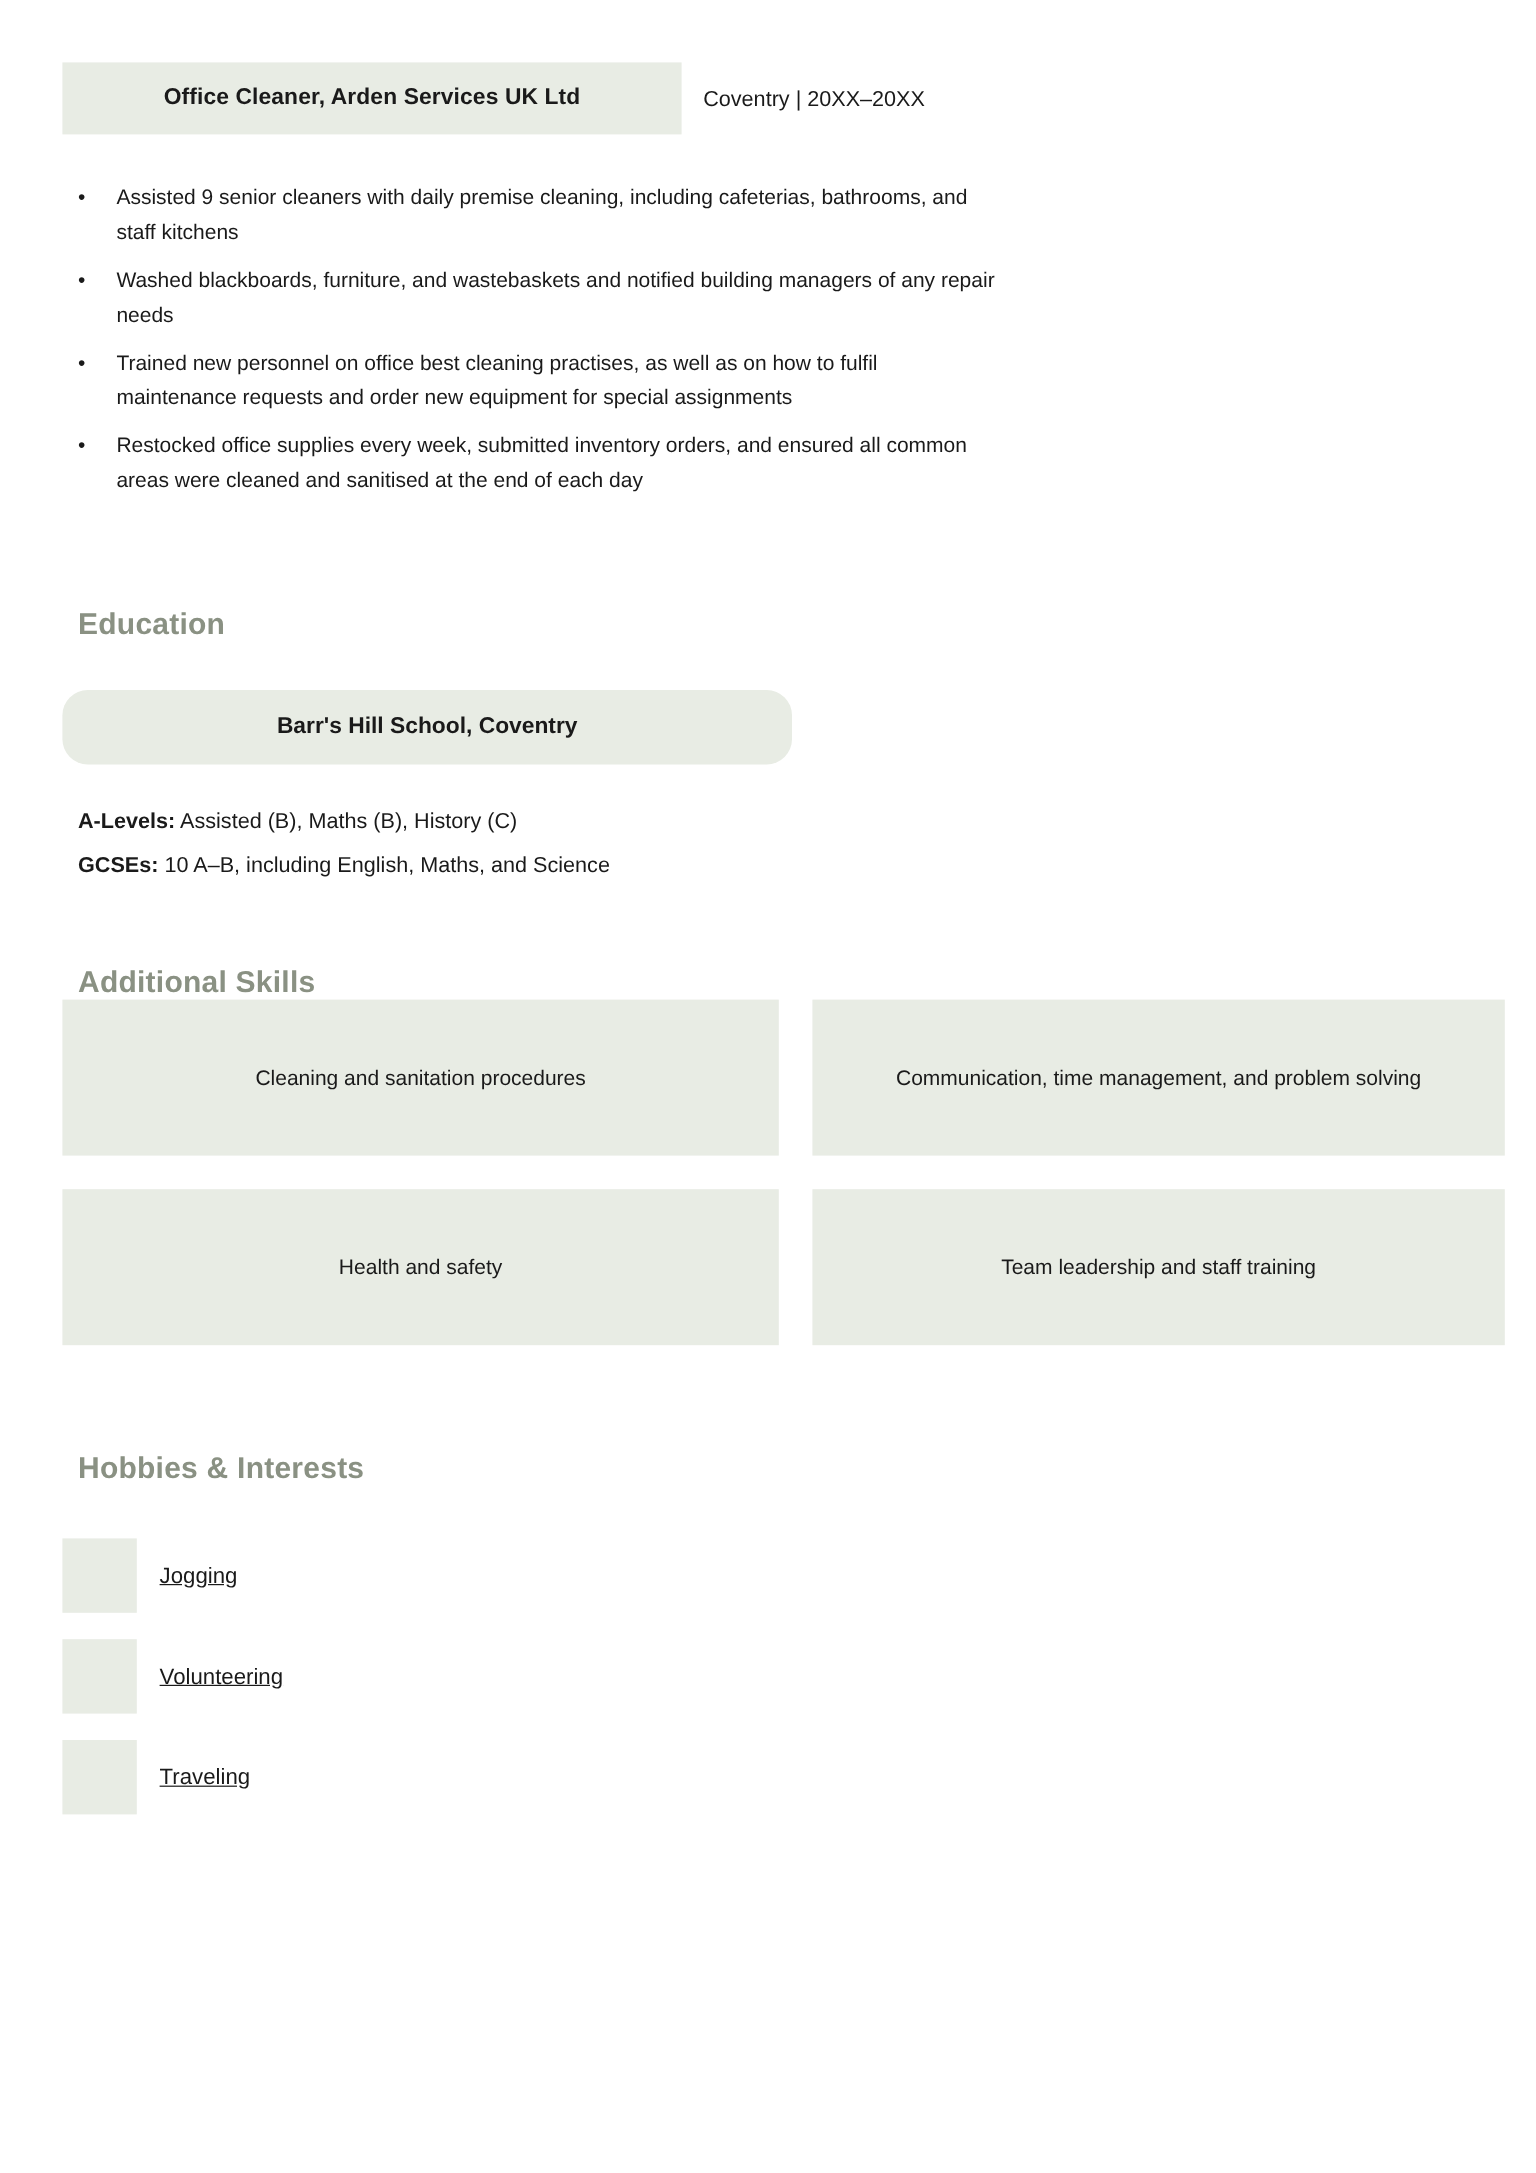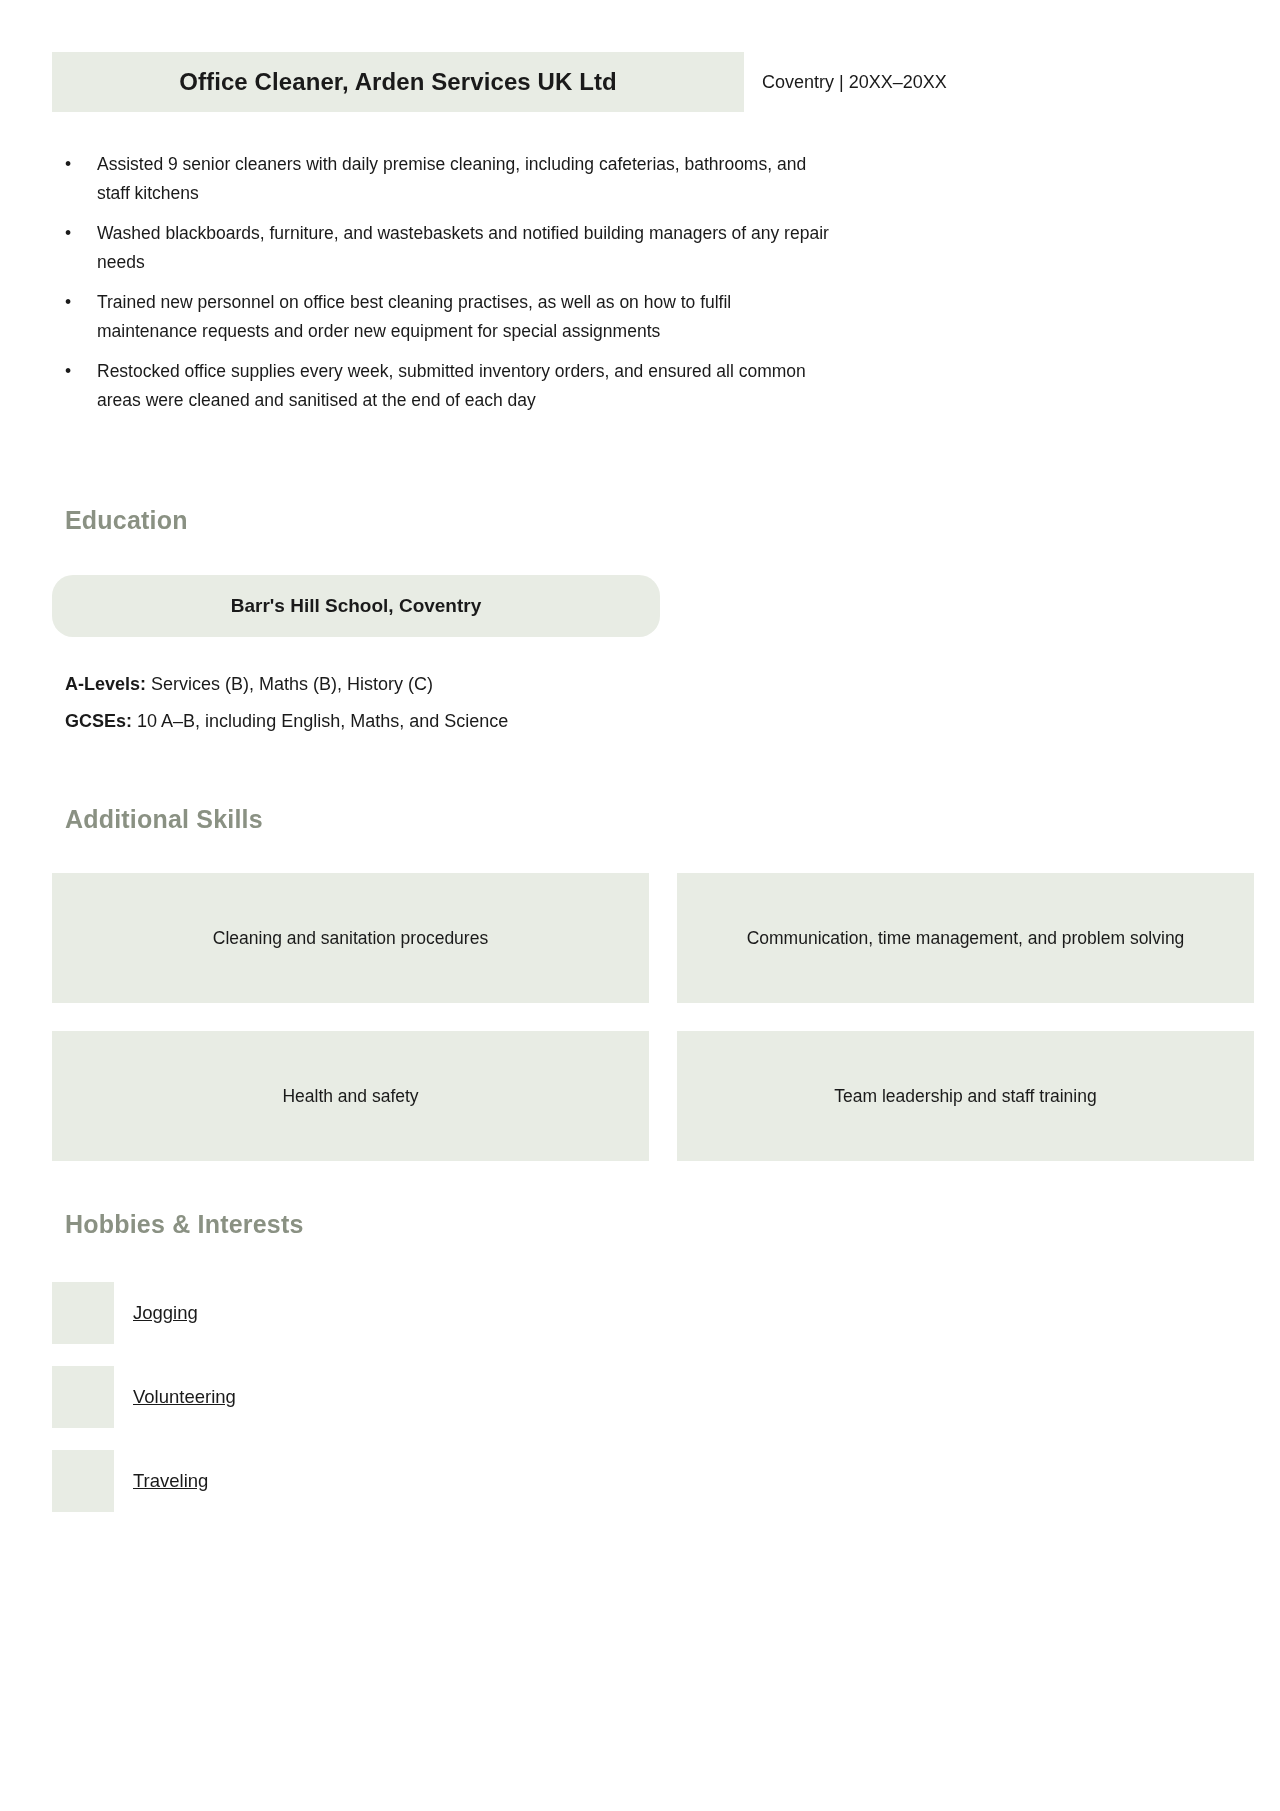--- a/index.html
+++ b/index.html
@@ -17,23 +17,23 @@
     font-family:"Liberation Sans", sans-serif;
     color:var(--text);
     overflow:hidden;
   }
   
   .header-row{
     position:absolute; top:52px; left:52px; right:30px; height:60px;
     display:flex; align-items:center;
   }
   .header-box{
-    width:692px; height:60px; background:var(--box-bg);
+    width:516px; height:60px; background:var(--box-bg);
     display:flex; align-items:center; justify-content:center;
-    font-size:24px; font-weight:700; letter-spacing:.1px;
+    font-size:19px; font-weight:700; letter-spacing:.1px;
   }
   .header-meta{
     margin-left:18px; font-size:18px; color:var(--text);
   }
   
   .duties{
     position:absolute; top:150px; left:52px; width:905px;
     list-style:none;
   }
   .duties li{
@@ -69,21 +69,21 @@
   }
   .quals{
     position:absolute; top:671px; left:65px; width:900px;
   }
   .qual-line{
     font-size:18px; line-height:26px; margin-bottom:11px;
   }
   .qual-line b{ font-weight:700; }
   
   .skills-grid{
-    position:absolute; top:873px; left:52px;
+    position:absolute; top:833px; left:52px;
     display:grid;
     grid-template-columns:597px 577px;
     column-gap:24px; row-gap:24px;gap:28px;
   }
   .skill-box{
     height:130px; background:var(--box-bg);
     display:flex; align-items:center; justify-content:center;
     text-align:center;
     font-size:17.5px;
     padding:0 14px;
@@ -127,21 +127,21 @@
 areas were cleaned and sanitised at the end of each day</li>
   </ul>
 
   <h2 class="section-heading h-education">Education</h2>
 
   <div class="school-box">
     <span>Barr's Hill School, Coventry</span>
   </div>
 
   <div class="quals">
-    <div class="qual-line"><b>A-Levels:</b><span> Services (B), Maths (B), History (C)</span></div>
+    <div class="qual-line"><b>A-Levels:</b><span> Assisted (B), Maths (B), History (C)</span></div>
     <div class="qual-line"><b>GCSEs:</b><span> 10 A–B, including English, Maths, and Science</span></div>
   </div>
 
   <h2 class="section-heading h-skills">Additional Skills</h2>
 
   <div class="skills-grid">
     <div class="skill-box">
         <span>Cleaning and sanitation procedures</span>
       </div>
     <div class="skill-box">

